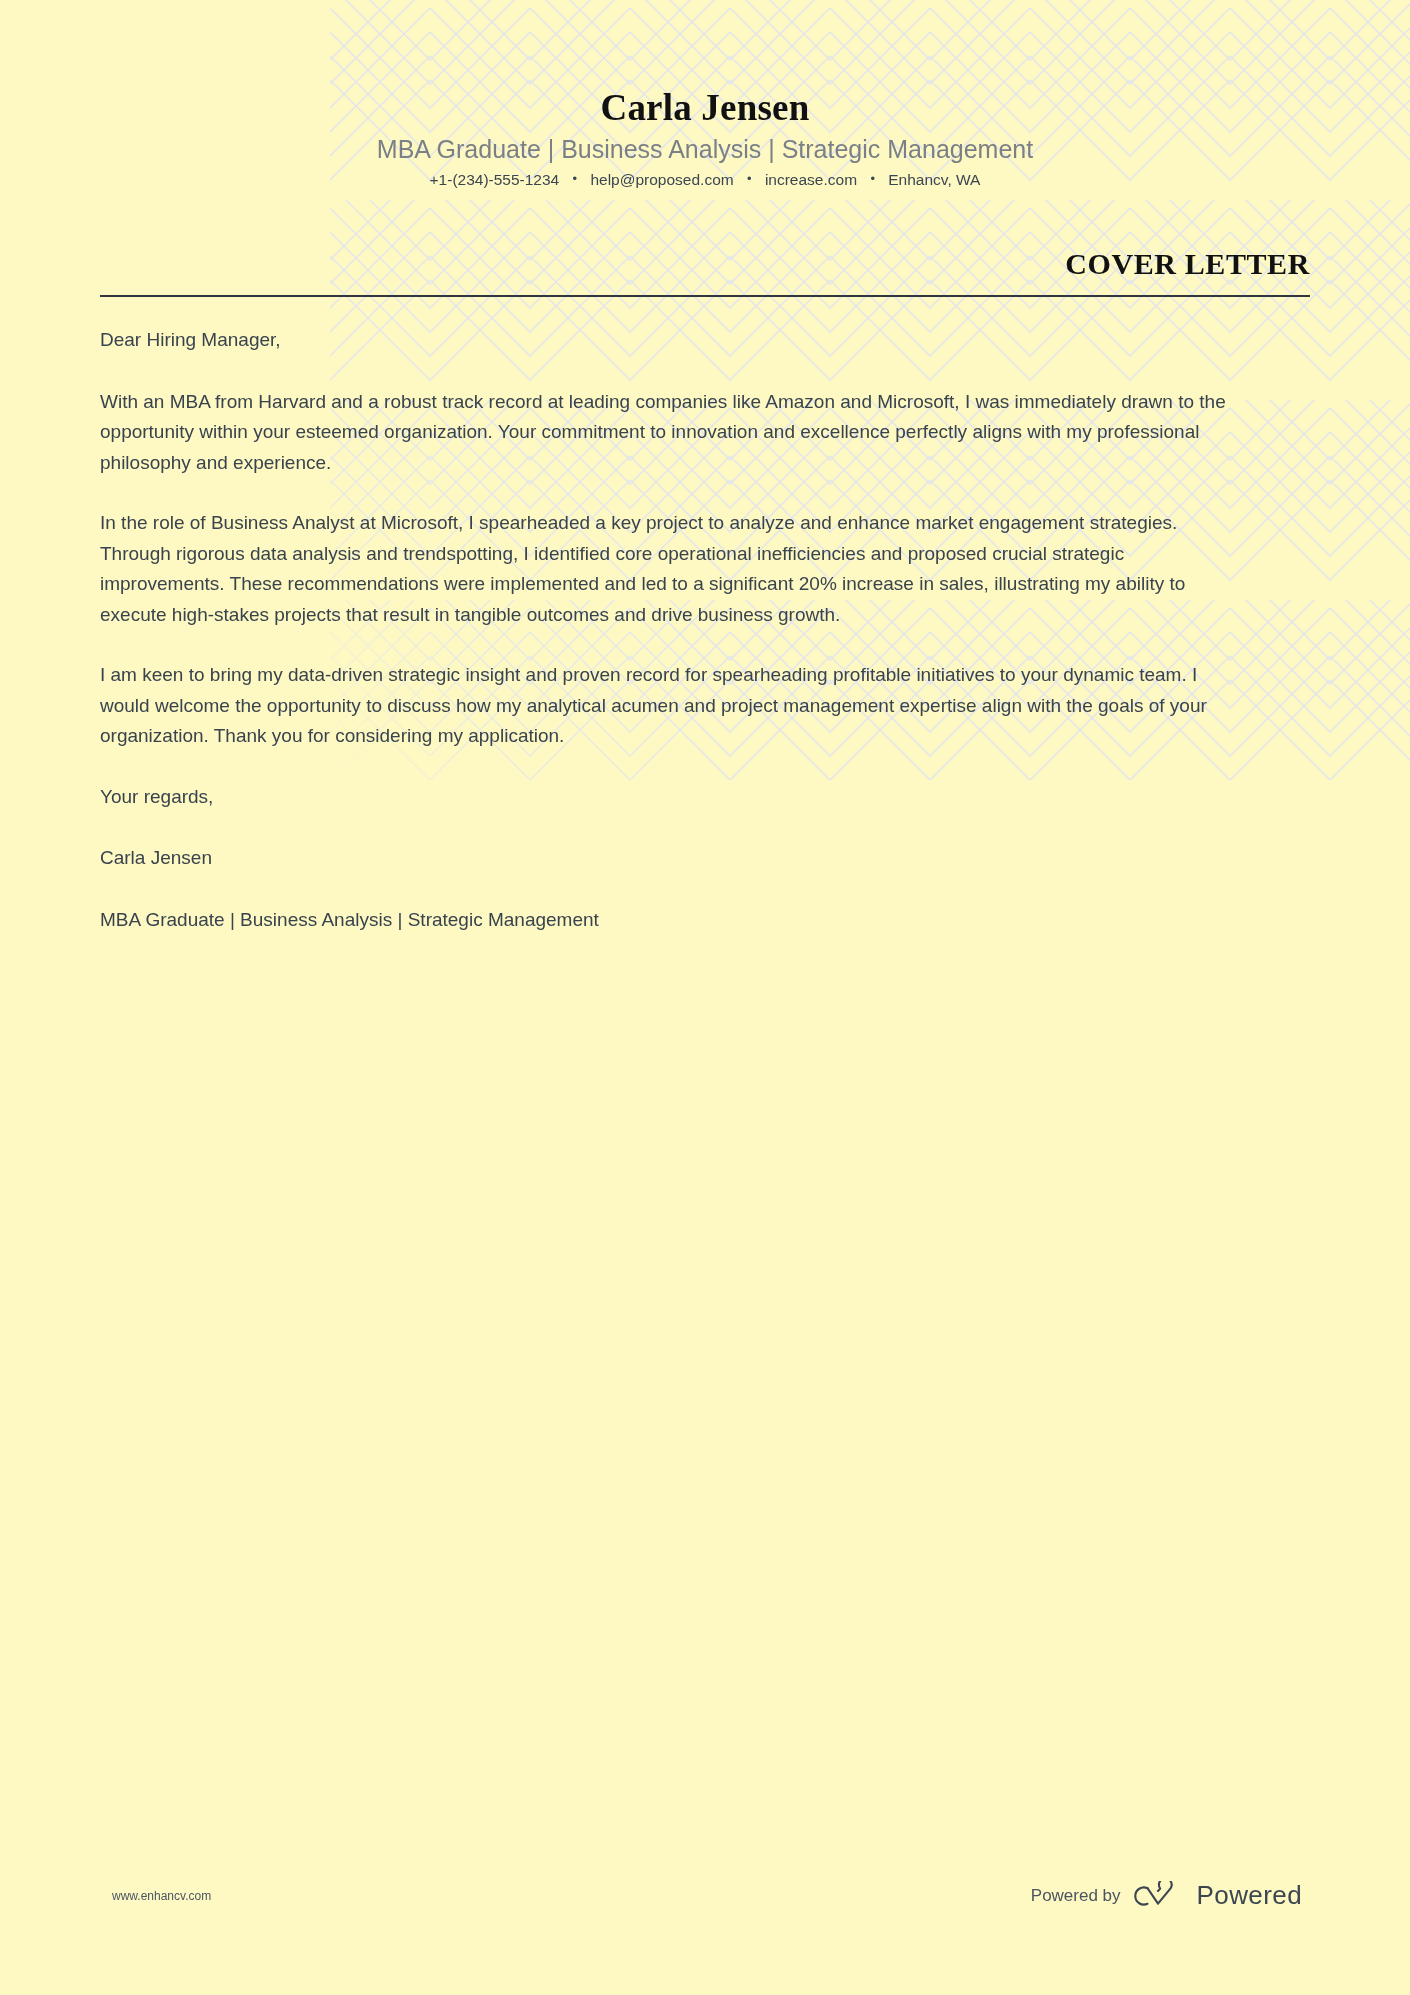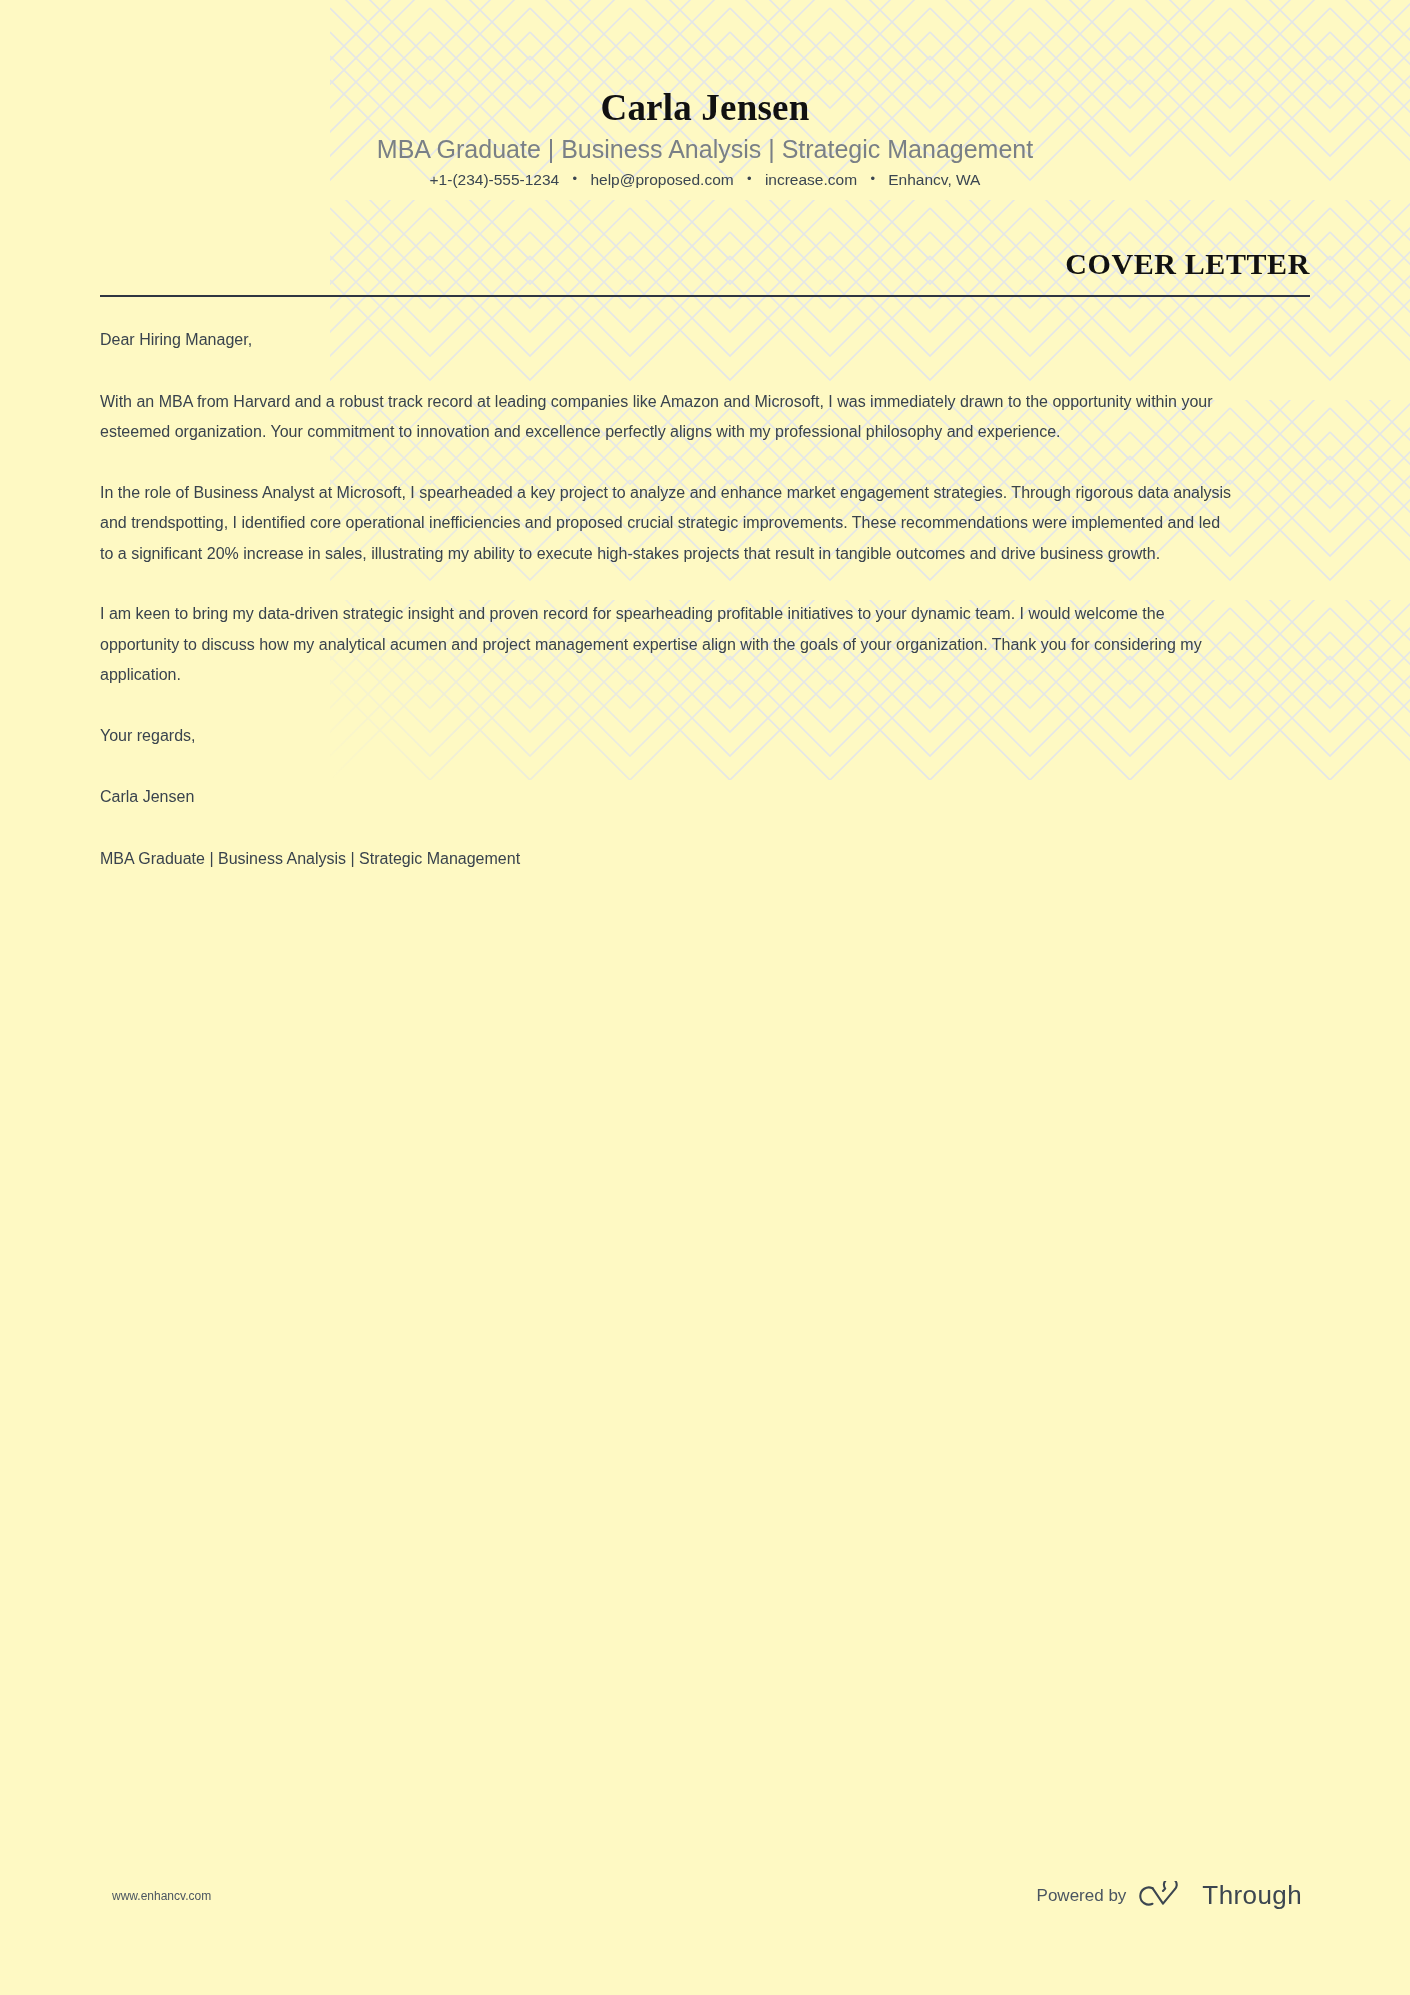--- a/index.html
+++ b/index.html
@@ -90,21 +90,21 @@
     border-top: 2px solid #2f3640;
     margin: 14px 0 0 0;
     width: 100%;
   }
 
   
   .letter-body {
     margin-top: 28px;
     color: #39434d;
     font-family: "Liberation Sans", sans-serif;
-    font-size: 16px;
+    font-size: 19px;
     line-height: 30.5px;
     font-weight: 400;
   }
   .letter-body p {
     margin: 0 0 30px 0;
     max-width: 1132px;
   }
   .letter-body p.tight {
     margin-bottom: 31px;
   }
@@ -237,18 +237,18 @@
     <span class="footer-url">www.enhancv.com</span>
     <div class="footer-brand">
       <span class="powered-by">Powered by</span>
       <div class="brand-lockup">
         <svg width="56" height="30" viewBox="0 0 56 30" aria-hidden="true">
           <g fill="none" stroke="#3c4650" stroke-width="2.1" stroke-linecap="round" stroke-linejoin="round">
             <path d="M 20.5 7.2 A 8.6 8.6 0 1 0 20.5 22.8"></path>
             <path d="M 20.5 7.2 L 31.0 22.6 L 42.5 8.6 A 6.4 6.4 0 1 0 33.2 7.6 L 31.0 10.0"></path>
           </g>
         </svg>
-        <span class="brand-name">Through</span>
+        <span class="brand-name">Powered</span>
       </div>
     </div>
   </div>
 
 </div>
 
 </body></html>

